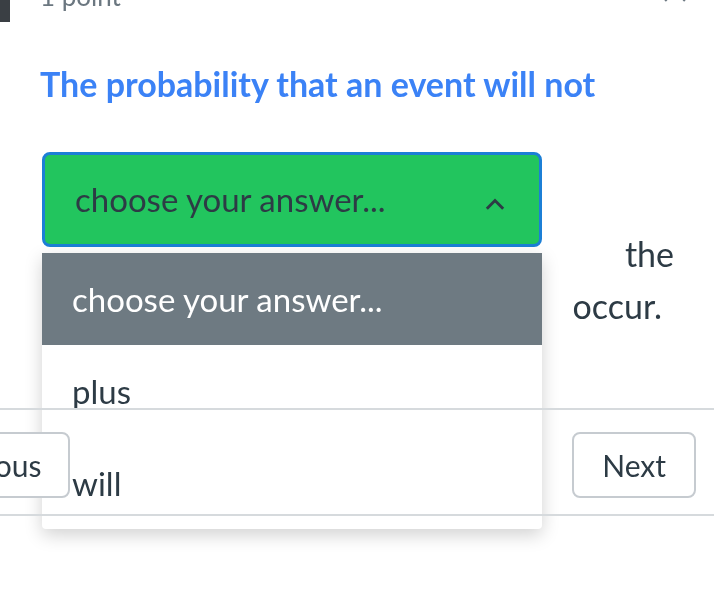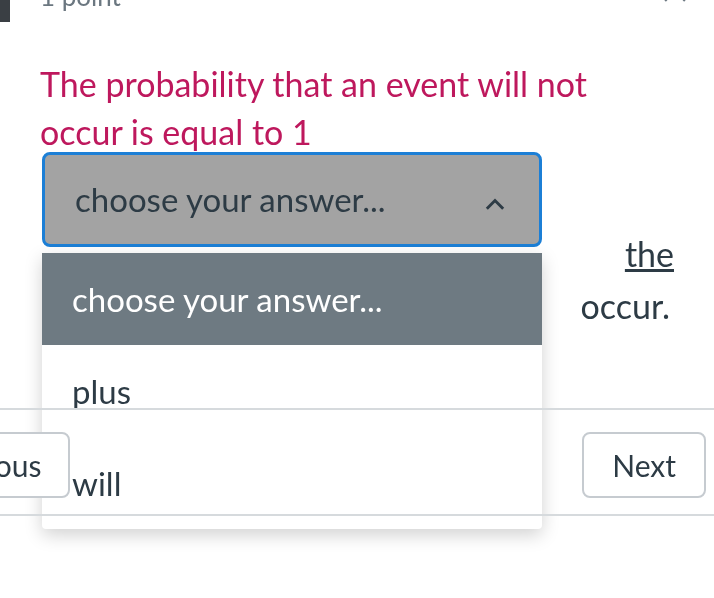--- a/index.html
+++ b/index.html
@@ -46,21 +46,22 @@
     height: 30px;
     color: #6b7780;
   }
   .question-body {
     position: absolute;
     left: 40px;
     top: 60px;
     right: 40px;
     font-size: 34px;
     line-height: 1.4;
-    color: #be185d;
+    color: #3b82f6;
+    font-weight: bold;
   }
   .question-text-line1 {
     display: block;
   }
   .question-text-line2 {
     display: block;
   }
   .after-text {
     position: absolute;
     left: 40px;
@@ -68,36 +69,35 @@
     top: 218px;
     font-size: 34px;
     line-height: 1.5;
     color: #2d3b45;
   }
   .after-line1 {
     position: absolute;
     right: 0;
     top: 10px;
     text-align: left;
-    text-decoration: underline;
   }
   .after-line2 {
     position: absolute;
-    right: 4px;
+    right: 12px;
     top: 62px;
     text-align: center;
   }
   .dropdown {
     position: absolute;
     left: 42px;
     top: 152px;
     width: 500px;
     border: 3px solid #1c7fd6;
     border-radius: 8px;
-    background: #a3a3a3;
+    background: #22c55e;
     font-size: 33px;
     color: #2d3b45;
   }
   .dropdown-header {
     display: flex;
     align-items: center;
     justify-content: space-between;
     padding: 24px 30px;
     cursor: pointer;
     border-bottom: 1px solid rgba(0,0,0,0);
@@ -148,42 +148,41 @@
     align-items: center;
     justify-content: center;
     padding: 0 28px;
     cursor: pointer;
   }
   .nav-prev {
     left: -100px;
     width: 170px;
   }
   .nav-next {
-    right: 8px;
+    right: 18px;
   }
 </style>
 </head>
 <body>
 
 <div class="page">
 
   <div class="sidebar-stub"></div>
 
   <div class="header-row">
     <span class="points">1 point</span>
     <span class="collapse-icon">
       <svg viewBox="0 0 24 24" width="30" height="30" fill="none" stroke="currentColor" stroke-width="2">
         <polyline points="4,15 12,7 20,15"></polyline>
       </svg>
     </span>
   </div>
 
   <div class="question-body">
     <span class="question-text-line1">The probability that an event will not</span>
-    <span class="question-text-line2">occur is equal to 1</span>
   </div>
 
   <div class="after-text">
     <span class="after-line1">the</span>
     <span class="after-line2">occur.</span>
   </div>
 
   <div class="dropdown">
     <div class="dropdown-header">
       <span>choose your answer...</span>

